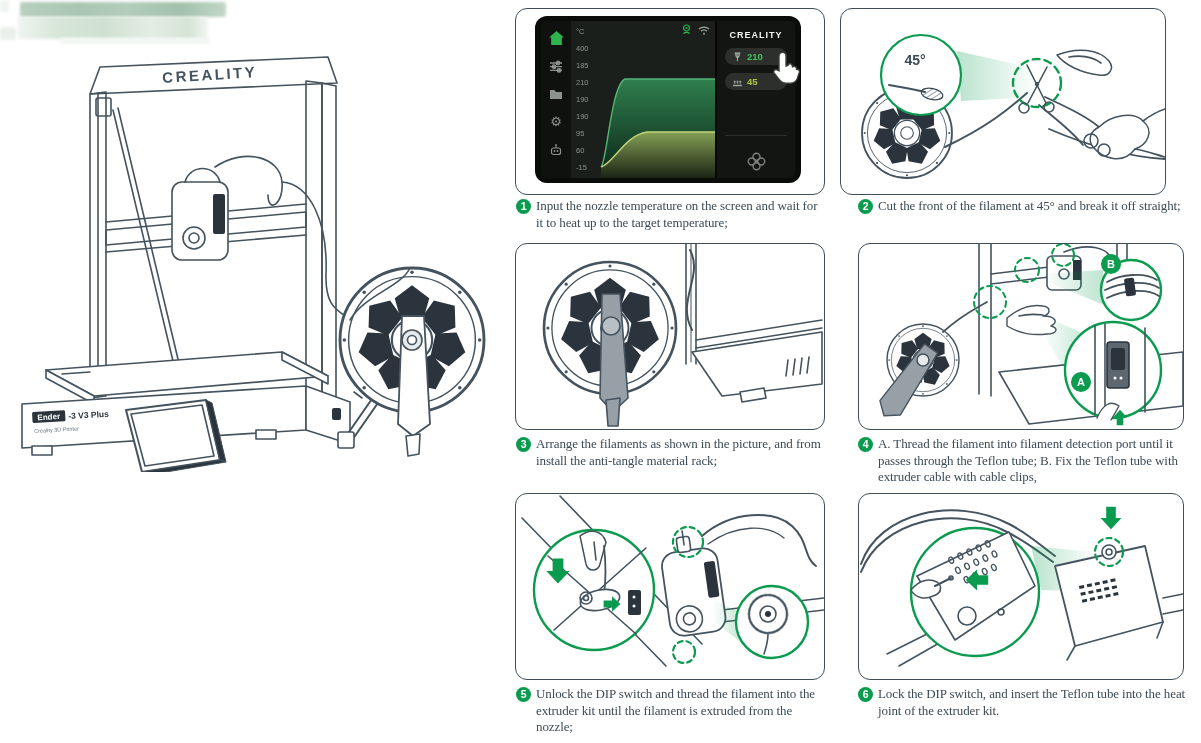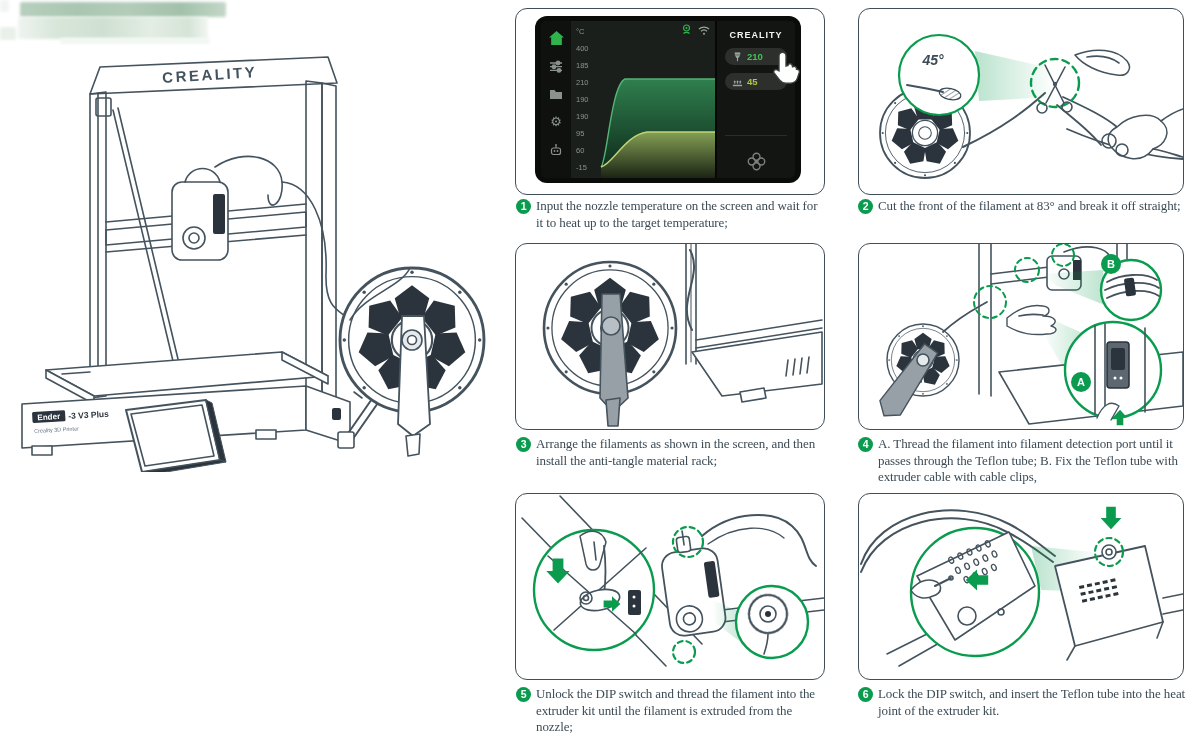--- a/index.html
+++ b/index.html
@@ -257,21 +257,21 @@
           </div>
         </div>
       </div>
     </div>
 
     <svg class="abs" style="left:254px;top:42px;" width="30" height="34" viewBox="0 0 24 27">
       <path d="M10,1 c1.6,0 2.8,1.2 2.8,2.8 V12 l1.6,-0.5 c0,-1.8 3,-2 3.4,0 l0.2,1 c2.2,-0.8 3.4,0.4 3.2,2 1.8,0 2.6,1 2.2,2.6 L22,21.4 c-0.8,2.6 -3,4.2 -5.8,4.2 h-3.4 c-2,0 -3.8,-0.9 -5,-2.4 L3.4,17.6 c-1.2,-1.6 0.6,-3.6 2.4,-2.6 l1.4,0.8 V3.8 C7.2,2.2 8.4,1 10,1 Z" fill="#fff" stroke="#3a3f3a" stroke-width="1.1"></path>
     </svg>
   </div>
 
-  <div class="panel" style="left:858px;top:8px;width:324px;height:185px;font-style:italic;">
+  <div class="panel" style="left:840px;top:8px;width:324px;height:185px;">
     <svg width="324" height="185" viewBox="0 0 324 185" fill="none" stroke="#44535d" stroke-width="1.6" stroke-linecap="round" stroke-linejoin="round">
       <use href="#spool" transform="translate(66,124) scale(0.9)" color="#44535d"></use>
       <path d="M104,138 C146,118 168,100 186,84" stroke-width="2"></path>
       <path d="M208,120 C250,138 290,148 324,150" stroke-width="1.8"></path>
       <polygon points="116,42 196,60 196,88 120,92" fill="url(#beamL)" stroke="none"></polygon>
       <g>
         <path d="M204,88 C230,100 246,108 258,118" stroke-width="1.8"></path>
         <path d="M198,96 C220,114 232,124 242,136" stroke-width="1.8"></path>
         <path d="M258,118 C270,106 292,102 302,112 C314,122 306,136 294,140 C282,156 262,150 252,138 C246,130 250,122 258,118 Z" fill="#fff" stroke-width="1.5"></path>
         <circle cx="250" cy="132" r="7"></circle>
@@ -502,25 +502,25 @@
       </g>
     </svg>
   </div>
 
   <div class="cap" style="left:516px;top:198px;width:306px;">
     <span class="num">1</span>
     <span class="txt">Input the nozzle temperature on the screen and wait for it to heat up to the target temperature;</span>
   </div>
   <div class="cap" style="left:858px;top:198px;width:330px;">
     <span class="num">2</span>
-    <span class="txt">Cut the front of the filament at 83° and break it off straight;</span>
+    <span class="txt">Cut the front of the filament at 45° and break it off straight;</span>
   </div>
   <div class="cap" style="left:516px;top:436px;width:306px;">
     <span class="num">3</span>
-    <span class="txt">Arrange the filaments as shown in the screen, and then install the anti-tangle material rack;</span>
+    <span class="txt">Arrange the filaments as shown in the picture, and from install the anti-tangle material rack;</span>
   </div>
   <div class="cap" style="left:858px;top:436px;width:330px;">
     <span class="num">4</span>
     <span class="txt">A. Thread the filament into filament detection port until it passes through the Teflon tube; B. Fix the Teflon tube with extruder cable with cable clips,</span>
   </div>
   <div class="cap" style="left:516px;top:686px;width:306px;">
     <span class="num">5</span>
     <span class="txt">Unlock the DIP switch and thread the filament into the extruder kit until the filament is extruded from the nozzle;</span>
   </div>
   <div class="cap" style="left:858px;top:686px;width:330px;">

